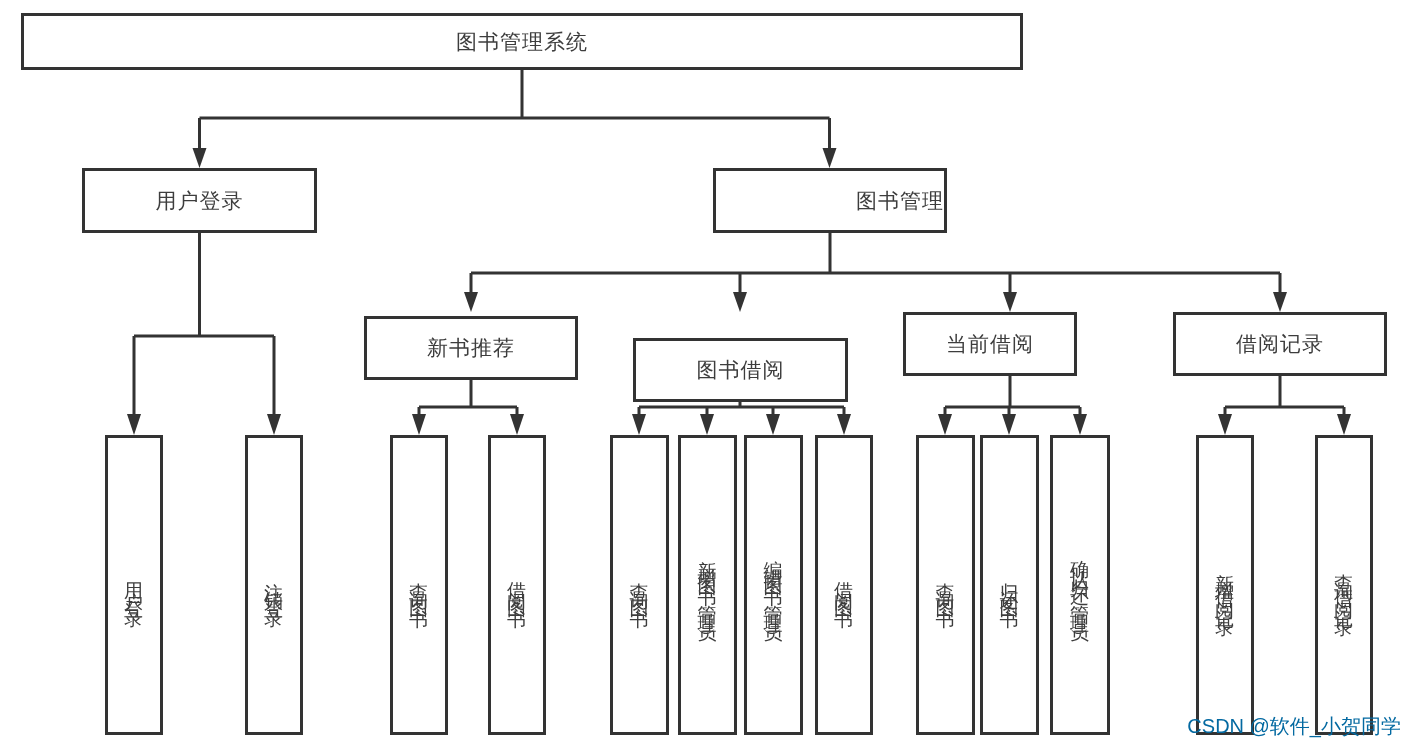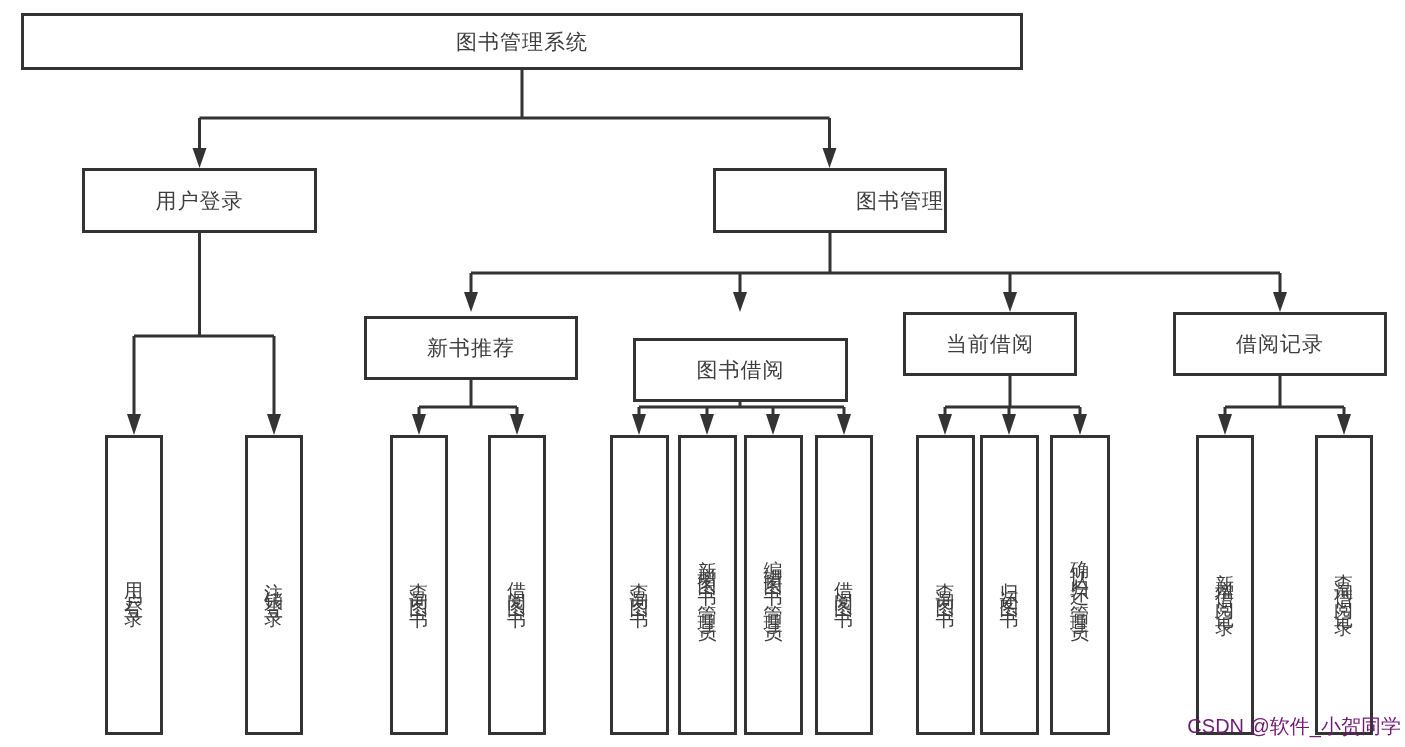--- a/index.html
+++ b/index.html
@@ -36,21 +36,21 @@
     font-size: 19px;
     line-height: 1;
     letter-spacing: 9px;
     white-space: nowrap;
   }
   #watermark {
     position: absolute;
     top: 713px;
     right: 4px;
     font-size: 20px;
-    color: #701a75;
+    color: #0369a1;
     z-index: 5;
     white-space: nowrap;
   }
 </style>
 </head>
 <body>
 
 <div id="canvas">
 
   <svg id="wires" viewBox="0 0 1405 747" xmlns="http://www.w3.org/2000/svg">

